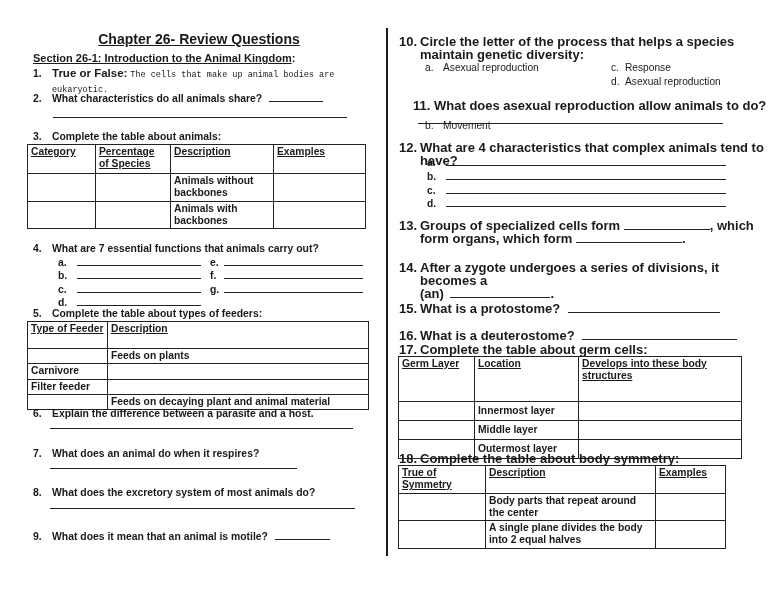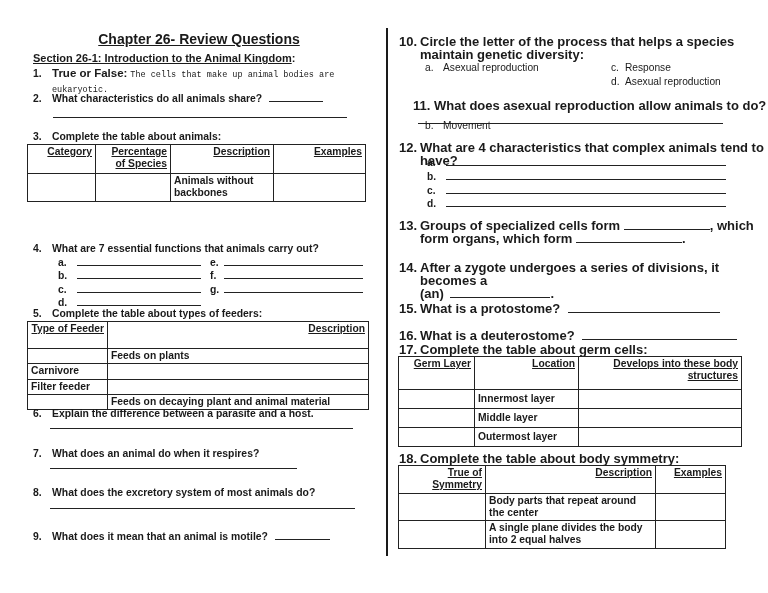--- a/index.html
+++ b/index.html
@@ -17,21 +17,21 @@
   
   .title { position:absolute; font-weight:700; font-size:14px; text-decoration:underline; text-align:center; }
   .section { position:absolute; font-weight:700; font-size:11px; }
   .section .u { text-decoration:underline; }
   
   table.wt { position:absolute; border-collapse:collapse; table-layout:fixed; }
   .wt th, .wt td {
     border:1.3px solid #222; font-size:10.3px; line-height:12.3px;
     padding:1px 3px; font-weight:700; overflow:hidden;
   }
-  .wt th { text-align:right; text-decoration:underline; vertical-align:top; }
+  .wt th { text-align:left; text-decoration:underline; vertical-align:top; }
   .wt td { text-align:left; vertical-align:top; }
   
   .lrow { position:absolute; font-weight:700; font-size:10.4px; line-height:12px; }
   .lrow .ltr { display:inline-block; width:19px; }
   .lrow .ltr2 { display:inline-block; width:14px; margin-left:9px; }
   
   .opt { position:absolute; font-weight:400; font-size:10.2px; line-height:12px; }
   .opt .ol { display:inline-block; }
   .divider { position:absolute; width:1.6px; background:#1a1a1a; }
   .small { font-weight:400; font-size:8.5px;font-family:Liberation Mono, monospace; }
@@ -77,20 +77,26 @@
     <th>Percentage of Species</th>
     <th>Description</th>
     <th>Examples</th>
   </tr>
   <tr style="height:27px;">
     <td></td>
     <td></td>
     <td>Animals without backbones</td>
     <td></td>
   </tr>
+  <tr style="height:27px;">
+    <td></td>
+    <td></td>
+    <td>Animals with backbones</td>
+    <td></td>
+  </tr>
 </tbody>
   </table>
 
 <div class="q" style="left:33px; top:242px; width:345px;">
   <span class="qnum">4.</span>
   <span>What are 7 essential functions that animals carry out?</span>
 </div>
 <div class="lrow" style="left:58px; top:256px;">
   <span class="ltr">a.</span><span class="bl" style="width:124px;"></span><span class="ltr2">e.</span><span class="bl" style="width:139px;"></span>
 </div>
@@ -243,21 +249,21 @@
   <span>Complete the table about germ cells:</span>
 </div>
 
 <table class="wt" style="left:398px; top:356px; width:343px;">
   <colgroup>
       <col style="width:76px">
       <col style="width:104px">
       <col style="width:163px">
     </colgroup>
   <tbody>
-      <tr style="height:33px;">
+      <tr style="height:45px;">
     <th>Germ Layer</th>
     <th>Location</th>
     <th>Develops into these body structures</th>
   </tr>
   <tr style="height:19px;padding-left:12px;">
     <td></td>
     <td style="vertical-align:middle;">Innermost layer</td>
     <td></td>
   </tr>
   <tr style="height:19px;">

